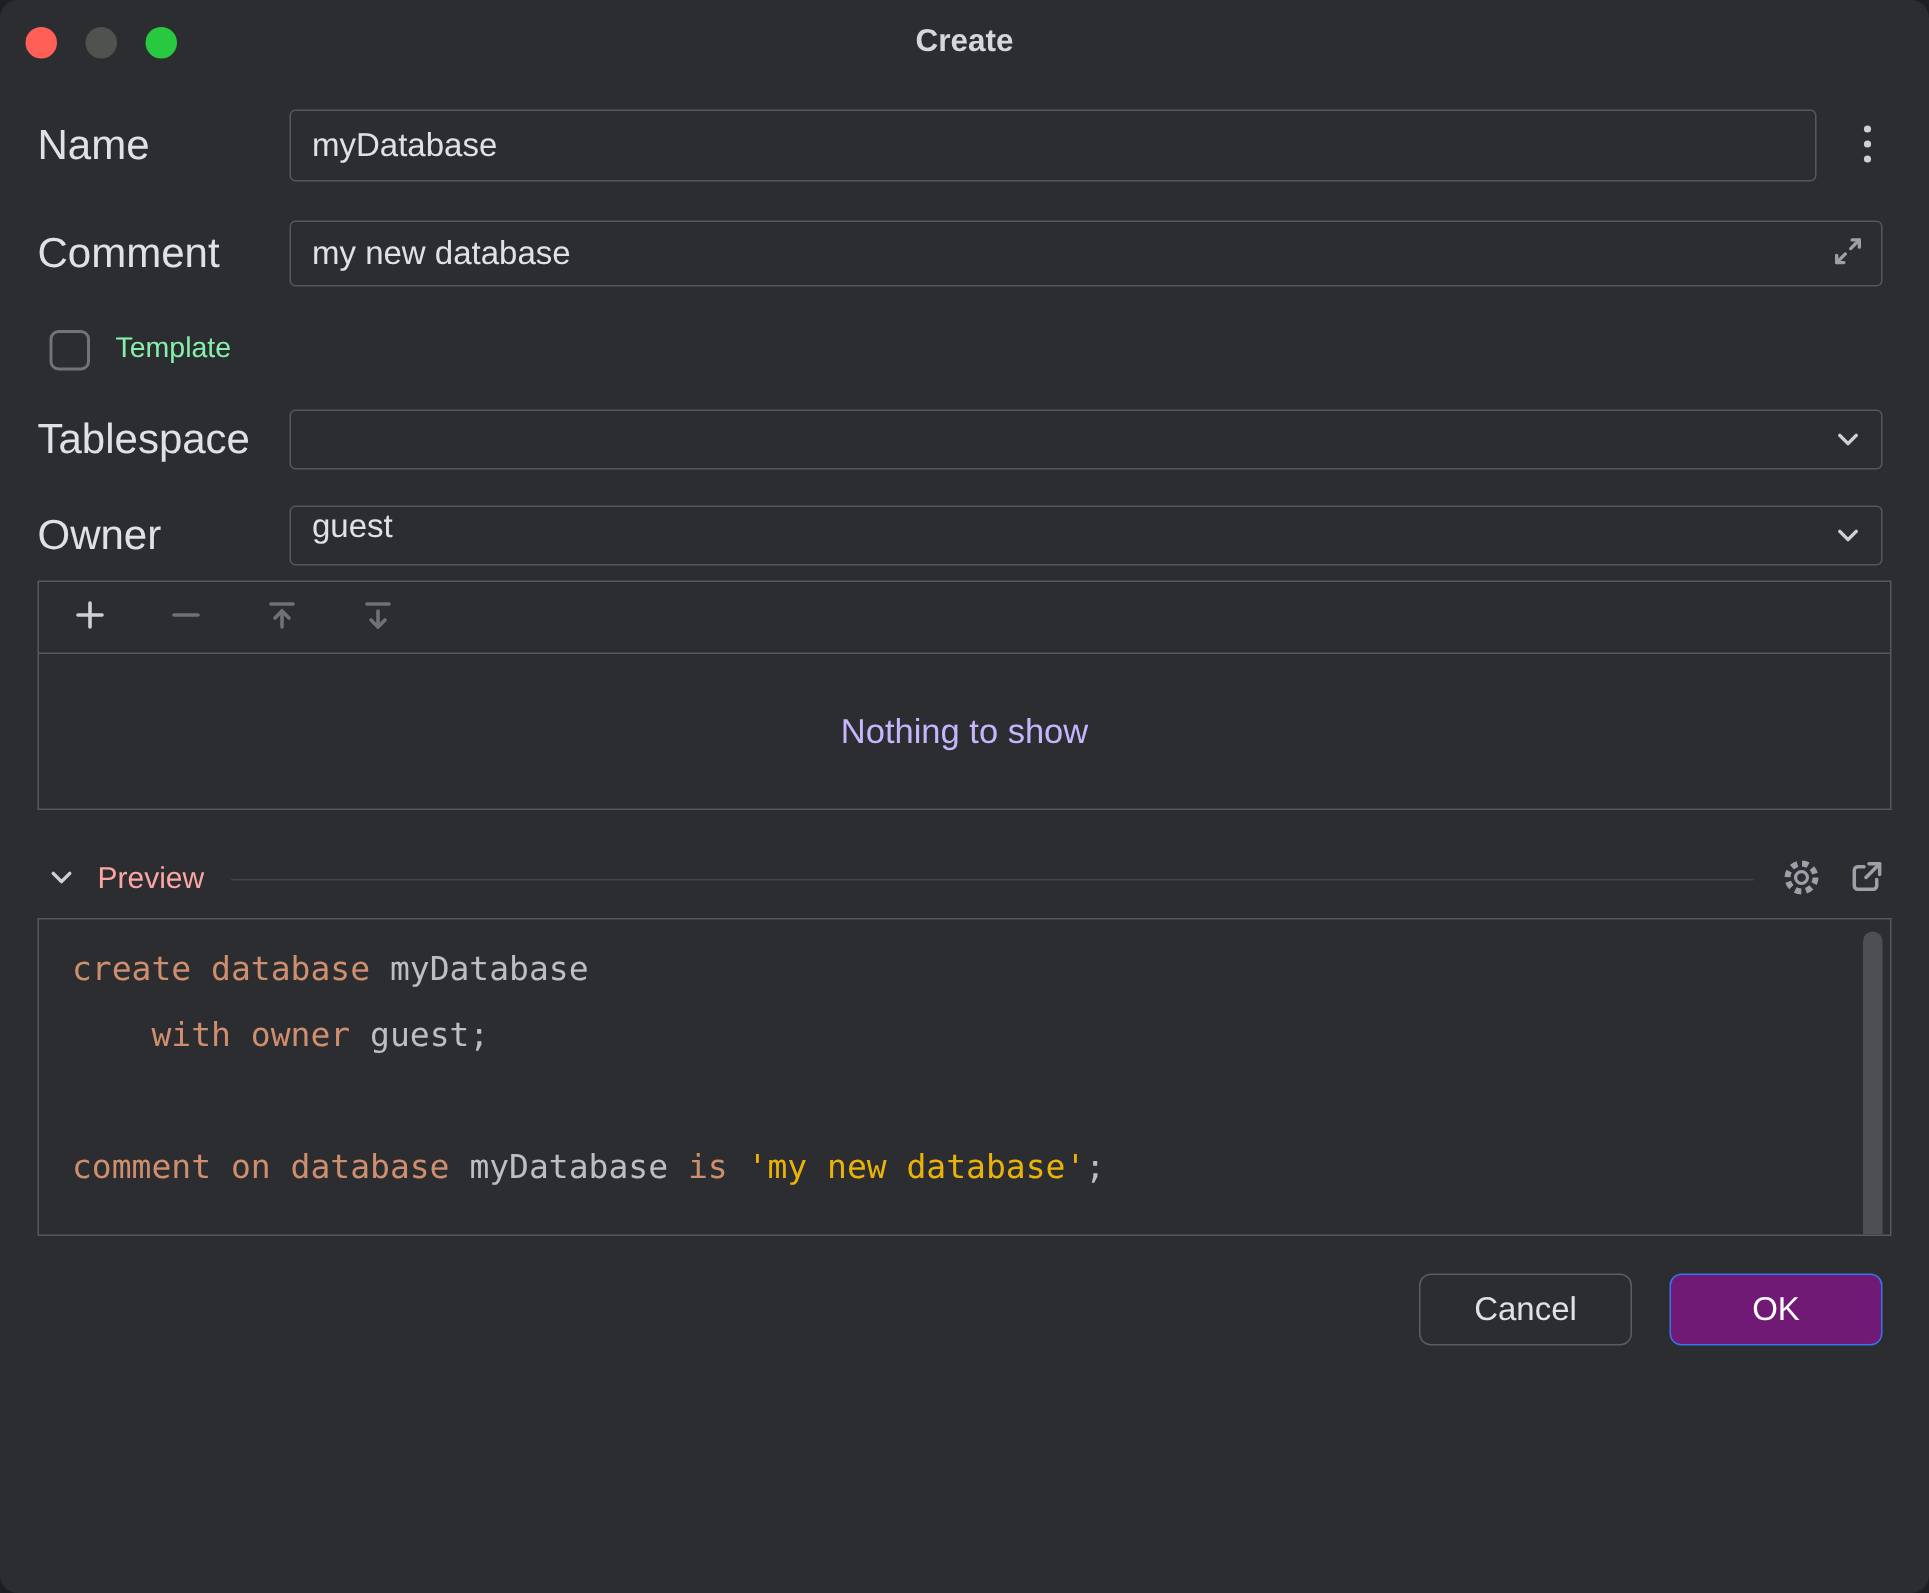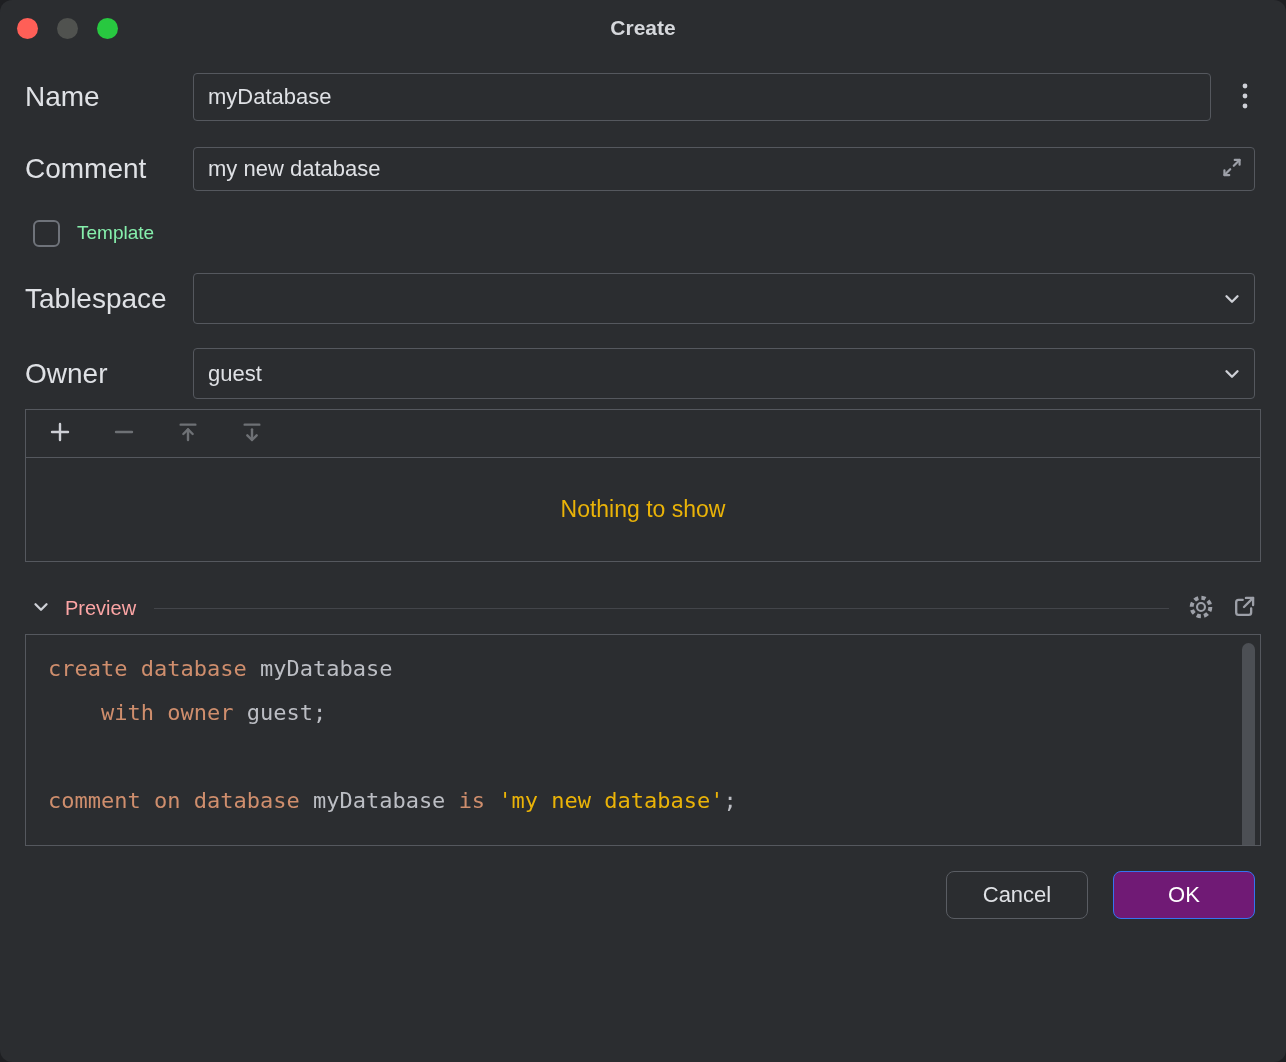--- a/index.html
+++ b/index.html
@@ -37,21 +37,21 @@
     border: 1px solid #55585e;
     border-radius: 4px;
     color: #dfe1e5;
     font-size: 22px;
     font-family: "Liberation Sans", sans-serif;
     padding: 0 14px;
     outline: none;
   }
   .text-input { height: 48px; }
   .row-comment .text-input { height: 44px; padding-right: 48px; }
-  .combo { height: 51px; display: flex; align-items: center; cursor: default; padding-right: 32px; }
+  .combo { height: 40px; display: flex; align-items: flex-start; cursor: default; padding-right: 32px; }
   .combo-value { font-size: 22px; color: #dfe1e5; }
   .combo-chevron, .expand-btn { position: absolute; right: 12px; top: 50%; transform: translateY(-50%); display: flex; align-items: center; background: none; border: none; cursor: pointer; }
 
   .row-name { margin-top: 17px; }
   .ellipsis-btn { background: none; border: none; margin-left: 30px; margin-right: 6px; cursor: pointer; display: flex; align-items: center; }
   .row-comment { margin-top: 26px; }
   .row-checks { margin-top: 26px; height: 32px; padding-left: 33px; }
   .row-tablespace { margin-top: 24px; }
   .row-owner { margin-top: 24px; }
 
@@ -71,21 +71,21 @@
   
   .grants-label { margin-top: 22px; padding-left: 25px; font-size: 22px; height: 30px; display: flex; align-items: center; }
   .grants-panel {
     margin: 10px 25px 0 25px;
     border: 1px solid #55585e;
     height: 153px;
     display: flex; flex-direction: column;
   }
   .grants-toolbar { height: 48px; flex: none; display: flex; align-items: center; gap: 24px; padding-left: 14px; border-bottom: 1px solid #55585e; }
   .tb-btn { width: 40px; height: 36px; background: none; border: none; display: flex; align-items: center; justify-content: center; cursor: pointer; border-radius: 4px; }
-  .grants-empty { flex: 1; display: flex; align-items: center; justify-content: center; font-size: 23px; color: #eab308; }
+  .grants-empty { flex: 1; display: flex; align-items: center; justify-content: center; font-size: 23px; color: #c4b5fd; }
 
   
   .preview-header { margin-top: 28px; height: 36px; display: flex; align-items: center; padding: 0 29px 0 30px; }
   .preview-toggle { display: flex; align-items: center; background: none; border: none; cursor: pointer; color: #dfe1e5; }
   .preview-title { font-size: 20px; color: #fca5a5; margin-left: 13px; }
   .preview-divider { flex: 1; height: 1px; background: #43454a; margin: 0 18px; }
   .icon-btn { background: none; border: none; cursor: pointer; display: flex; align-items: center; justify-content: center; padding: 0; }
   .preview-header .icon-btn + .icon-btn { margin-left: 16px; }
 
   .code-panel {

